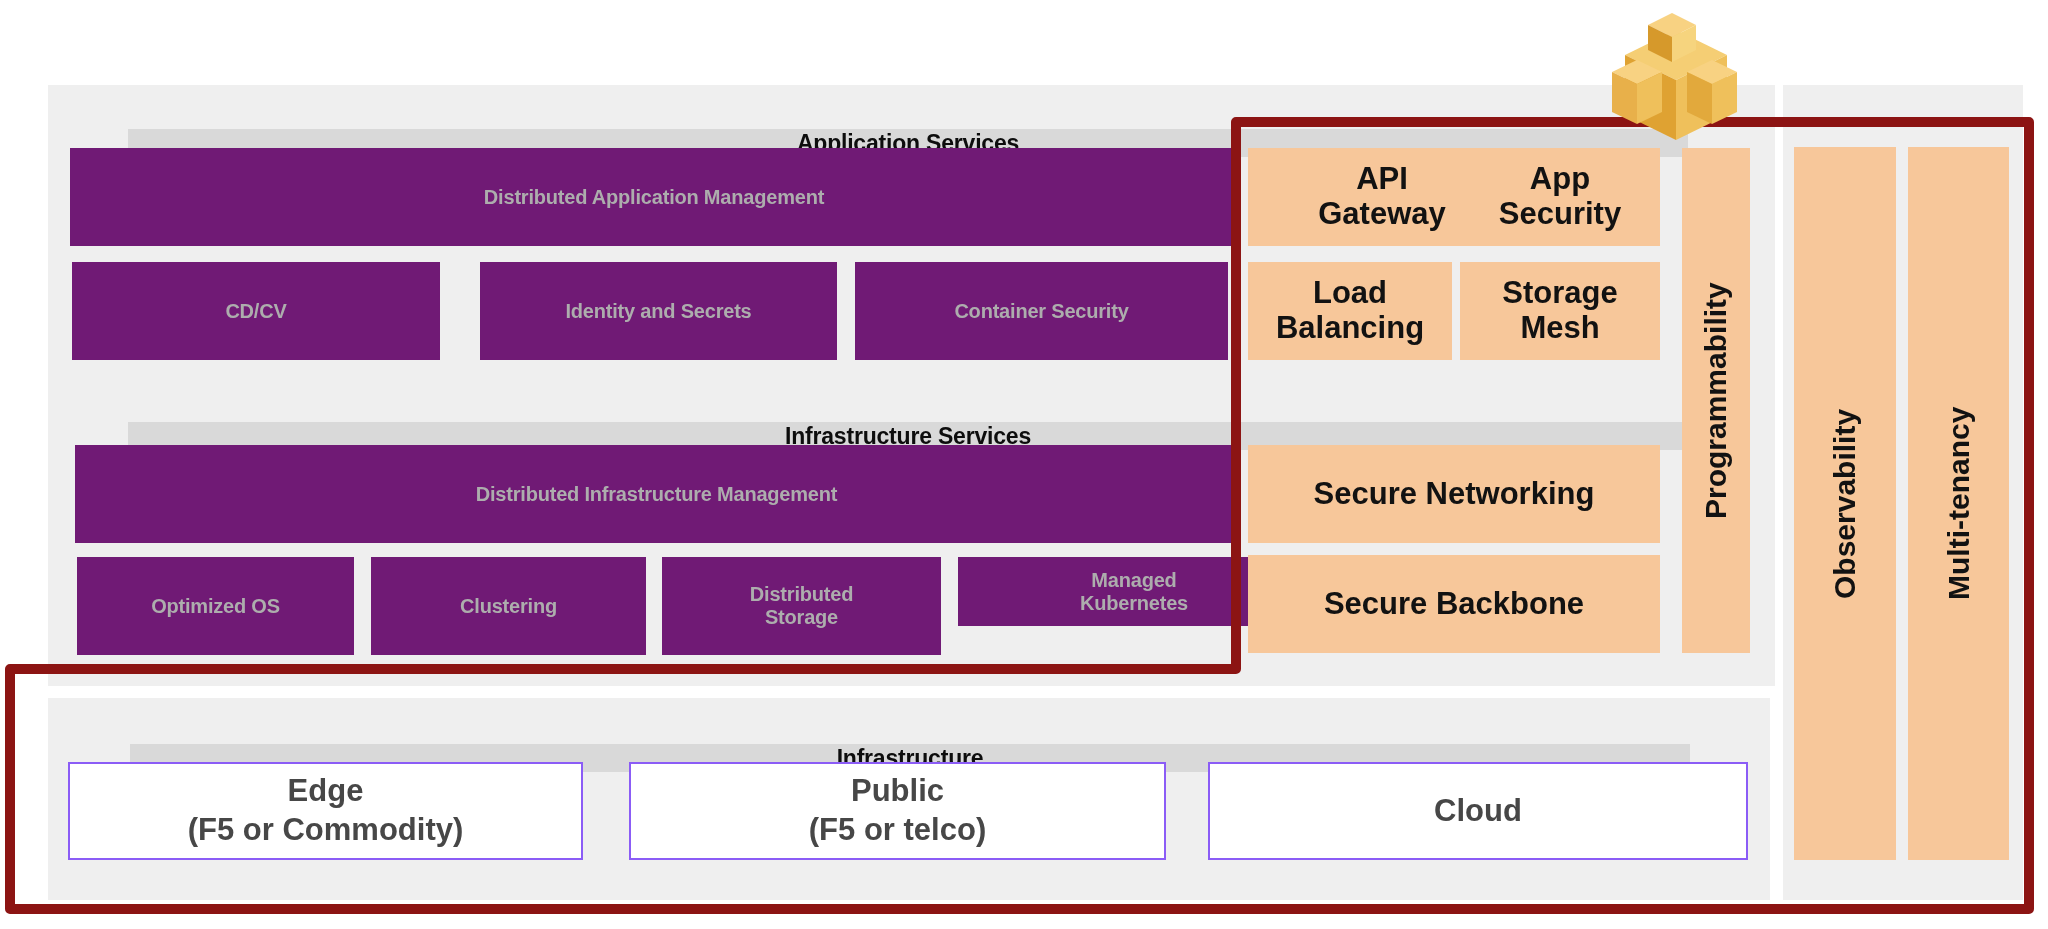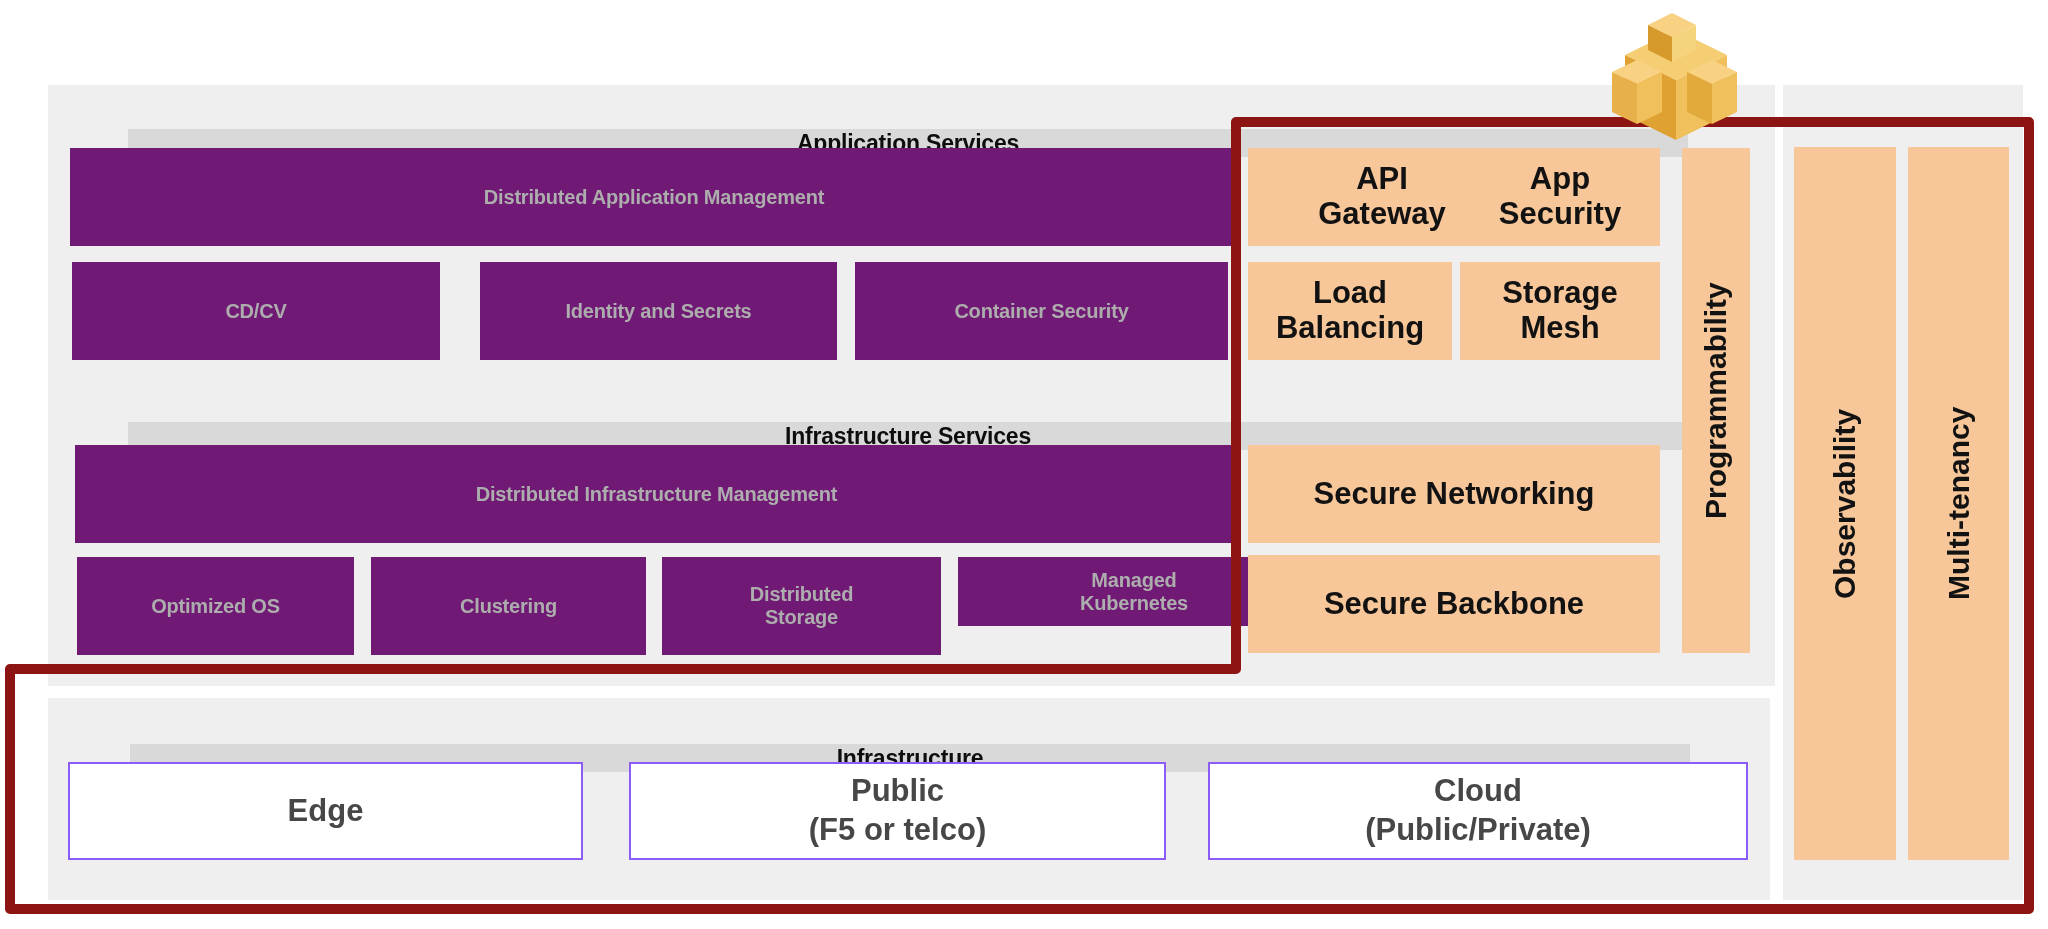--- a/index.html
+++ b/index.html
@@ -96,28 +96,28 @@
 </div>
 <div class="vbar" style="left:1794px;top:147px;width:102px;height:713px;">
   <span>Observability</span>
 </div>
 <div class="vbar" style="left:1908px;top:147px;width:101px;height:713px;">
   <span>Multi-tenancy</span>
 </div>
 
 <div class="wbox" style="left:68px;top:762px;width:515px;height:98px;">
   <span>Edge</span>
+  <span>(F5 or Commodity)</span>
 </div>
 <div class="wbox" style="left:629px;top:762px;width:537px;height:98px;">
   <span>Public</span>
   <span>(F5 or telco)</span>
 </div>
 <div class="wbox" style="left:1208px;top:762px;width:540px;height:98px;">
   <span>Cloud</span>
-  <span>(Public/Private)</span>
 </div>
 
 <svg class="overlay" width="2048" height="929" viewBox="0 0 2048 929">
   <path d="M1236 122 H2029 V909 H10 V669 H1236 Z" fill="none" stroke="#8C1413" stroke-width="10" stroke-linejoin="round"></path>
   <g>
 
     <polygon points="1676,30 1727,55 1676,80 1625,55" fill="#F5CE74"></polygon>
     <polygon points="1625,55 1676,80 1676,140 1625,115" fill="#DFA232"></polygon>
     <polygon points="1727,55 1676,80 1676,140 1727,115" fill="#EFC05B"></polygon>
 

